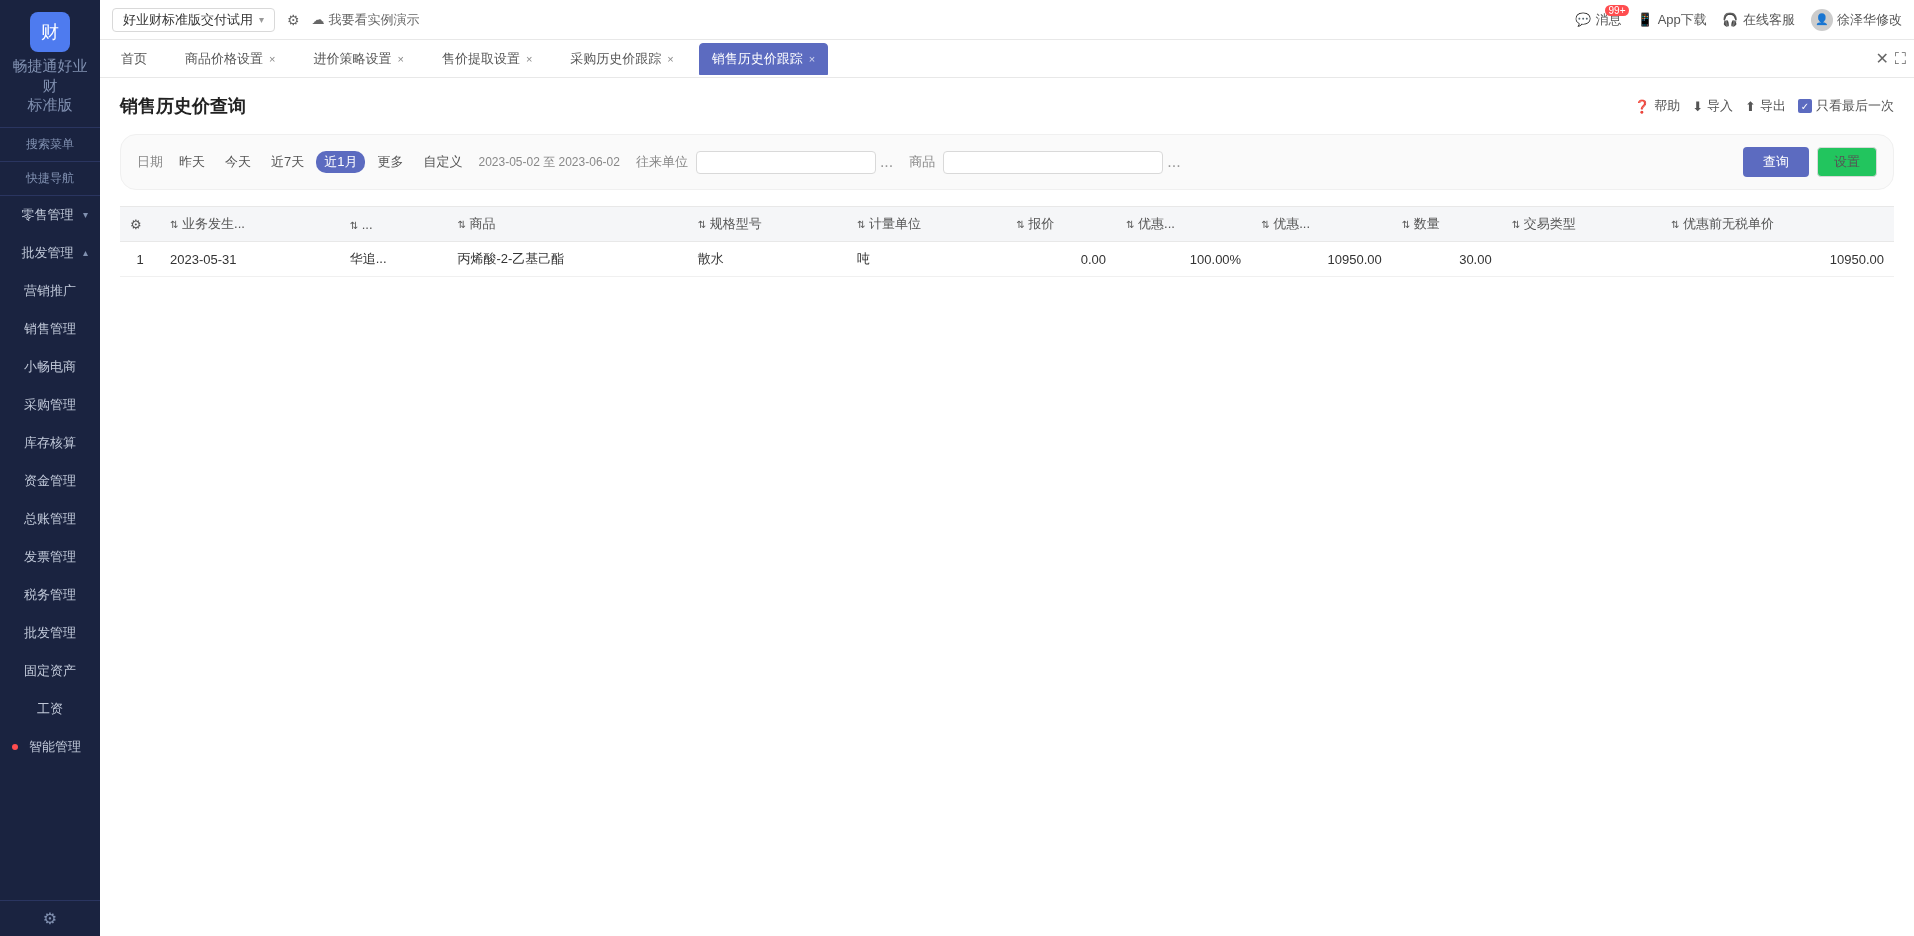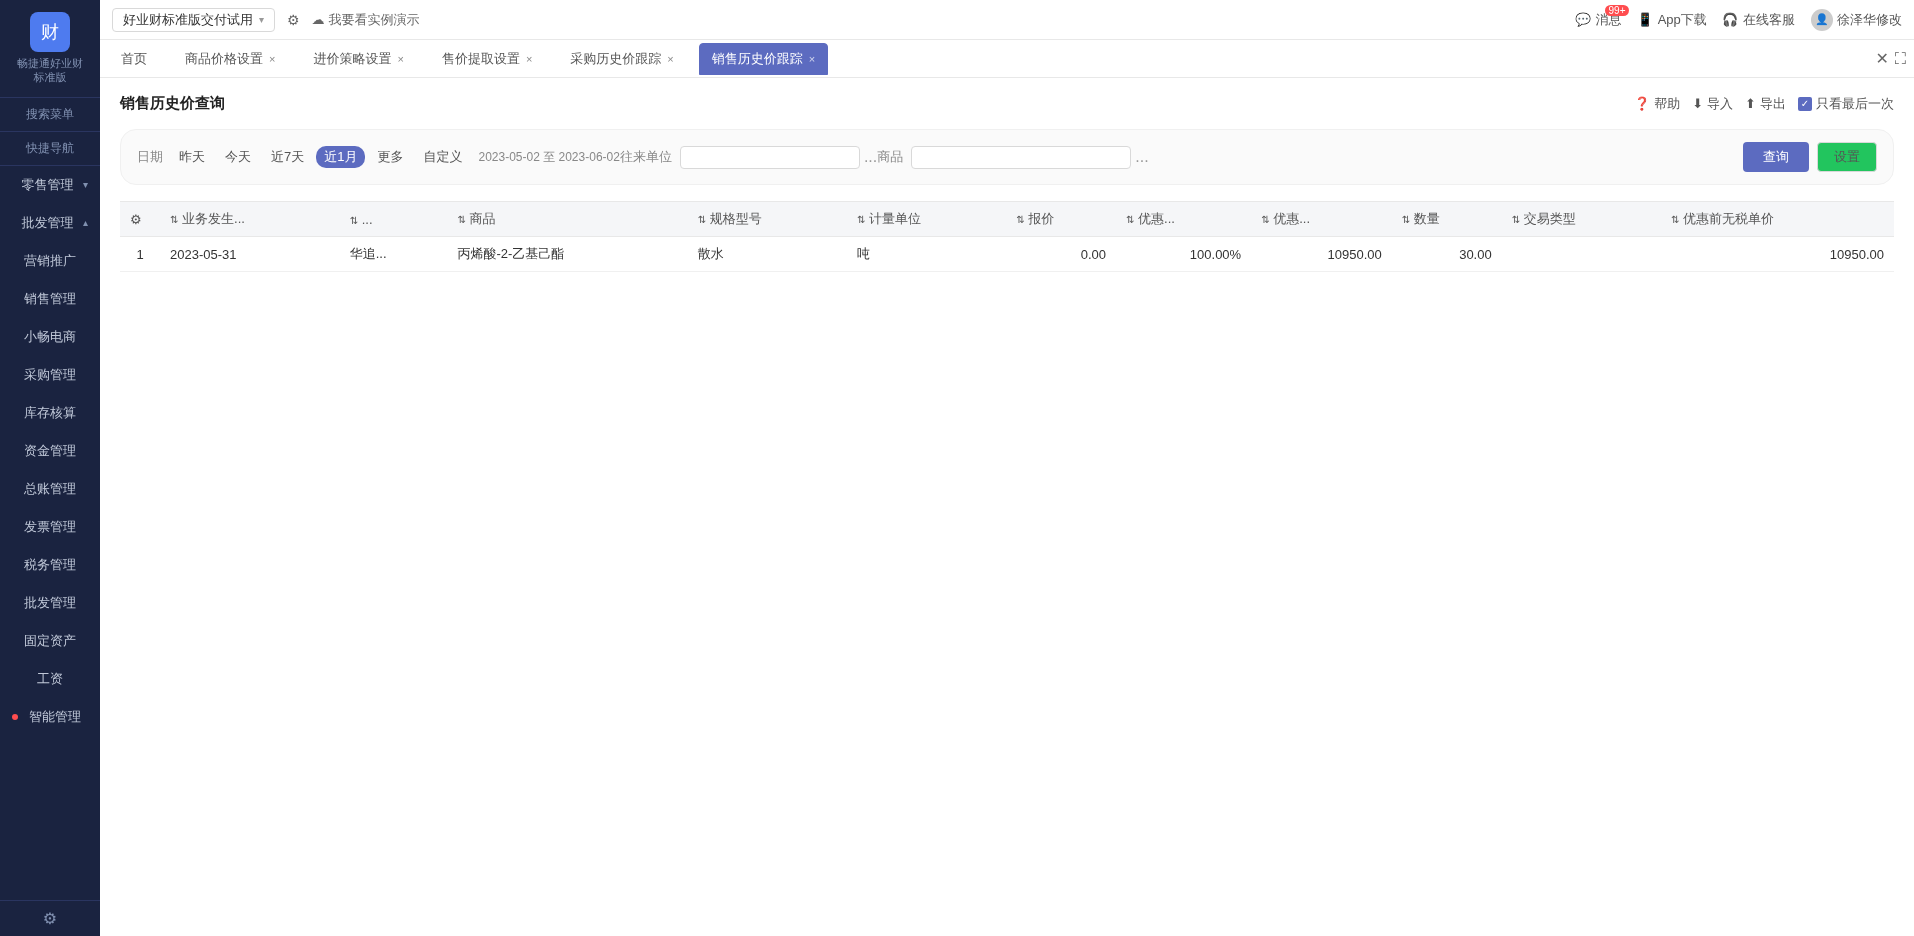--- a/index.html
+++ b/index.html
@@ -29,21 +29,21 @@
       background: #4e7bef;
       border-radius: 8px;
       display: flex;
       align-items: center;
       justify-content: center;
       color: white;
       font-size: 18px;
       margin-bottom: 4px;
     }
     .sidebar-logo-text {
-      font-size: 11px;
+      font-size: 15px;
       color: #8090b0;
       text-align: center;
       line-height: 1.3;
     }
     .sidebar-search {
       padding: 8px;
       text-align: center;
       cursor: pointer;
       color: #8090b0;
       font-size: 12px;
@@ -197,21 +197,21 @@
     }
 
     
     .page-header {
       display: flex;
       align-items: center;
       justify-content: space-between;
       margin-bottom: 16px;
     }
     .page-title {
-      font-size: 15px;
+      font-size: 18px;
       font-weight: 600;
       color: #222;
     }
     .page-actions {
       display: flex;
       align-items: center;
       gap: 12px;
     }
     .page-action-btn {
       display: flex;
@@ -237,20 +237,21 @@
       align-items: center;
       justify-content: center;
       color: white;
       font-size: 10px;
     }
 
     
     .filter-bar {
       display: flex;
       align-items: center;
+      gap: 16px;
       margin-bottom: 16px;
       padding: 12px 16px;
       background: #fafafa;
       border: 1px solid #f0f0f0;
       border-radius: 16px;
     }
     .filter-group {
       display: flex;
       align-items: center;
       gap: 8px;

